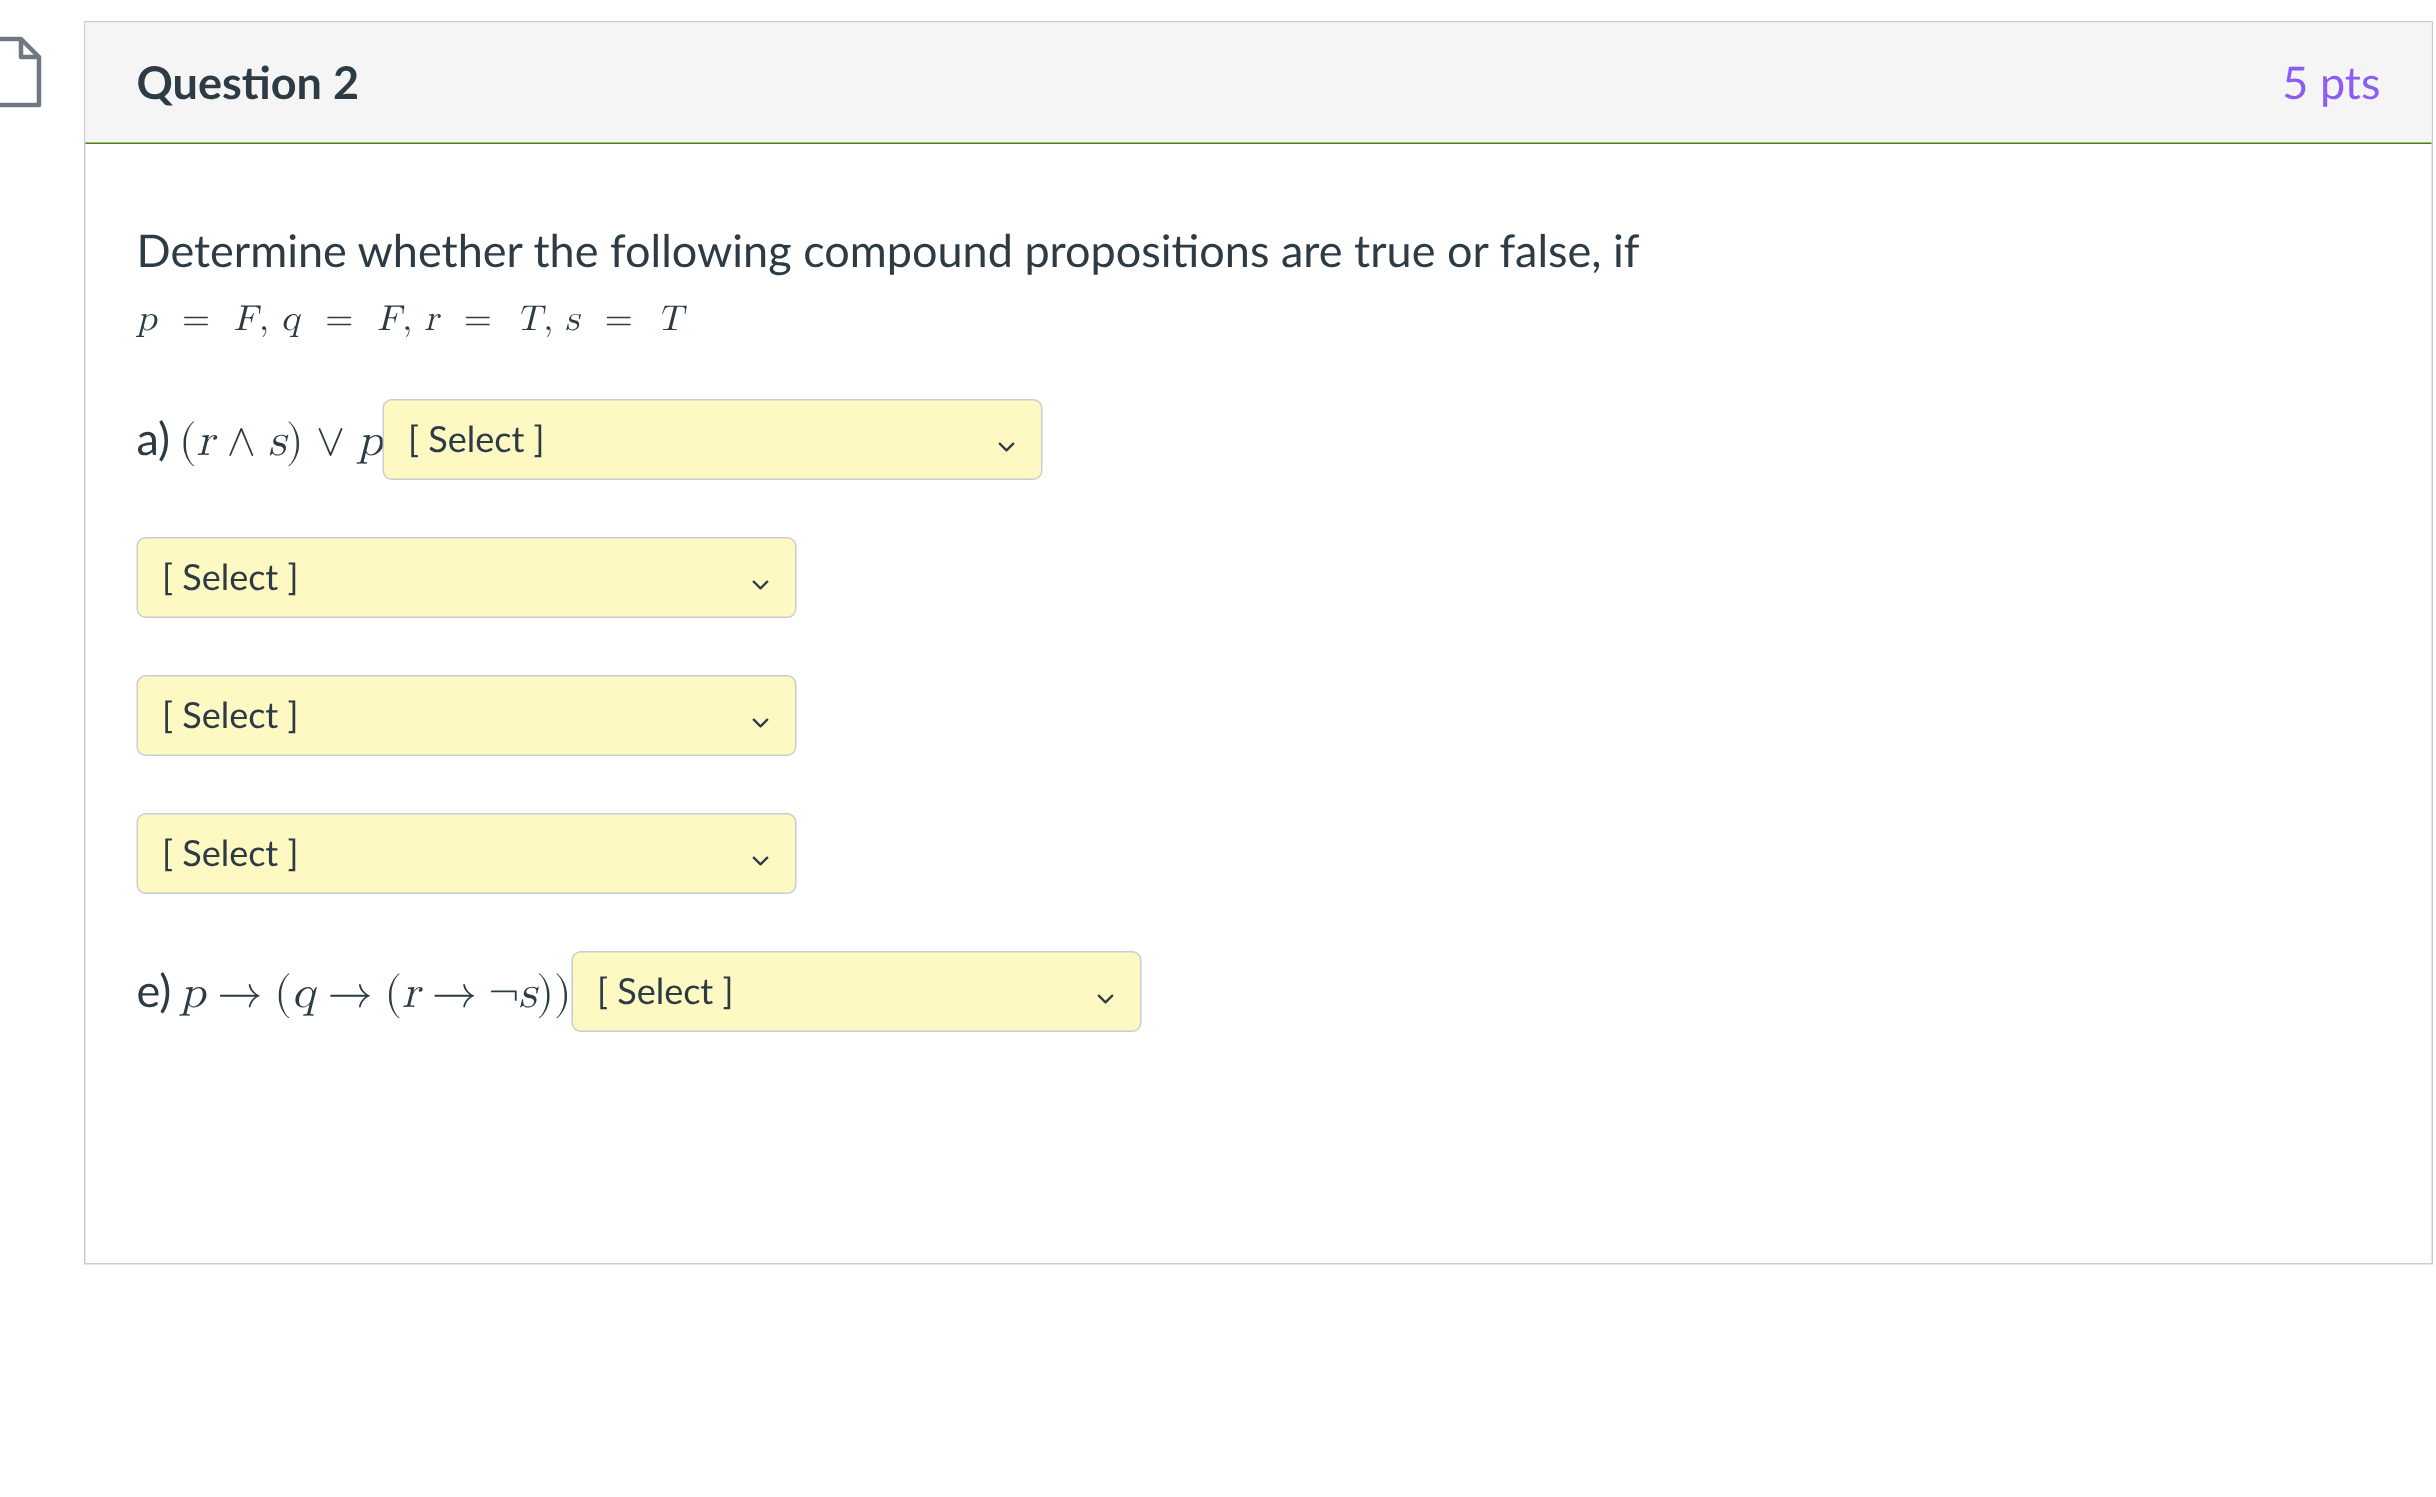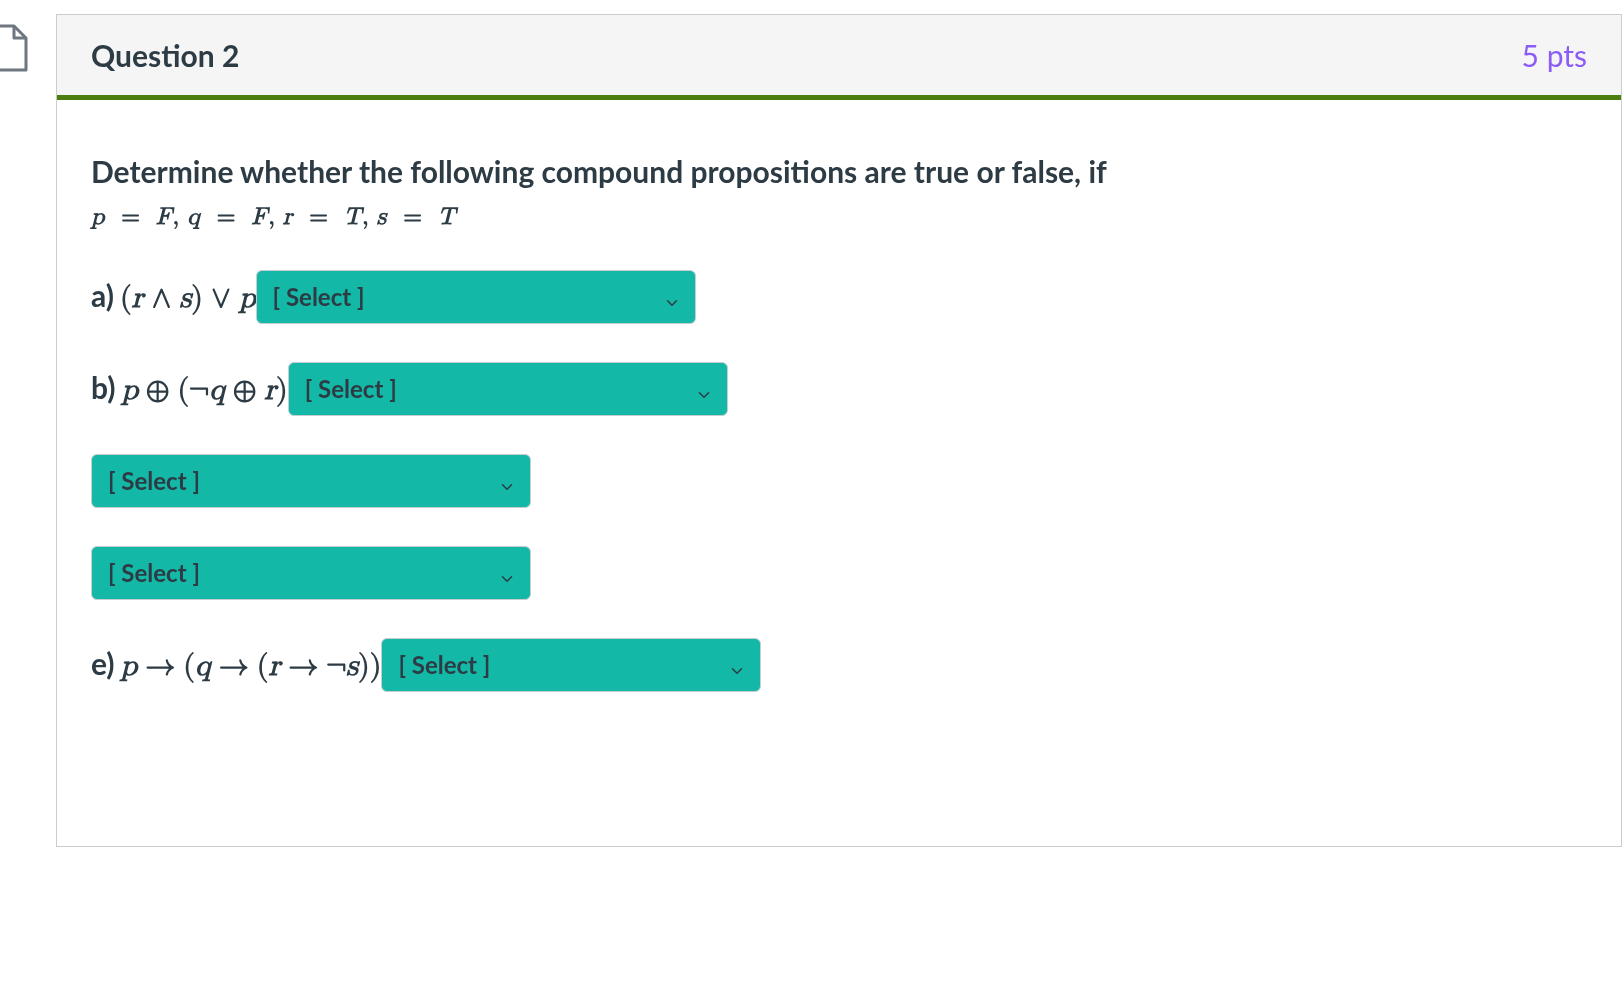--- a/index.html
+++ b/index.html
@@ -31,36 +31,35 @@
     border: 1px solid #c7cdd1;
     background: #ffffff;
   }
 
   .card-header {
     display: flex;
     align-items: center;
     justify-content: space-between;
     padding: 22px 34px 22px 34px;
     background: #f5f5f5;
-    border-bottom: 5px solid #4d7c0f;
+    border-bottom: 1px solid #4d7c0f;
   }
   .q-title {
     font-size: 30px;
     font-weight: 700;
     color: #2d3b45;
   }
   .q-points {
     font-size: 30px;
     font-weight: 400;
     color: #8b5cf6;
   }
 
   .card-body {
     padding: 48px 34px 116px 34px;
-    font-weight: bold;
   }
 
   .prompt {
     font-size: 30px;
     line-height: 1.55;
     margin-bottom: 8px;
     color: #2d3b45;
   }
 
   .givens {
@@ -86,21 +85,21 @@
   .math .lab { font-style: normal; font-family: "Lato","Helvetica Neue",Arial,sans-serif; margin-right: 6px; }
   .math .var { font-style: italic; }
   .math .op { padding: 0 8px; font-style: normal; }
 
   .select {
     position: relative;
     height: 54px;
     min-width: 440px;
     border: 1px solid #c7cdd1;
     border-radius: 6px;
-    background: #14b8a6;
+    background: #fef9c3;
     display: inline-flex;
     align-items: center;
     padding: 0 46px 0 16px;
     font-size: 24px;
     color: #2d3b45;
     cursor: pointer;
   }
   .select .chev {
     position: absolute;
     right: 14px;
@@ -148,23 +147,20 @@
         <span>[ Select ]</span>
         <span class="chev">
           <svg viewBox="0 0 24 24">
               <path d="M6 9l6 6 6-6" fill="none" stroke="#2d3b45" stroke-width="2" stroke-linecap="round" stroke-linejoin="round"></path>
             </svg>
         </span>
       </div>
     </div>
 
     <div class="row">
-      <span class="math">
-        <span class="lab">b)</span><span class="var">p</span><span class="op">⊕</span>(¬<span class="var">q</span><span class="op">⊕</span><span class="var">r</span>)
-      </span>
       <div class="select">
         <span>[ Select ]</span>
         <span class="chev">
           <svg viewBox="0 0 24 24">
               <path d="M6 9l6 6 6-6" fill="none" stroke="#2d3b45" stroke-width="2" stroke-linecap="round" stroke-linejoin="round"></path>
             </svg>
         </span>
       </div>
     </div>
 

